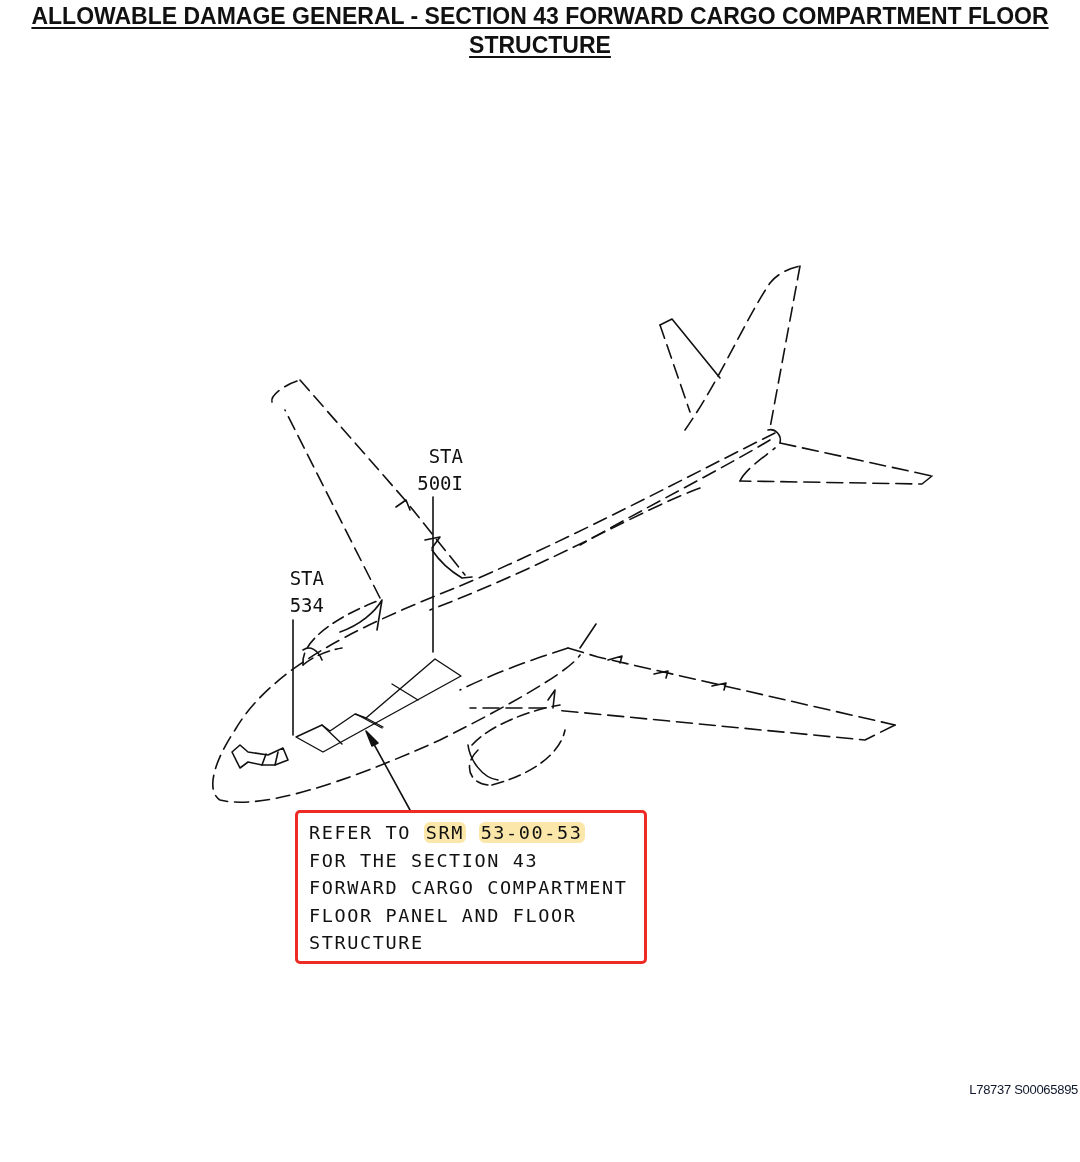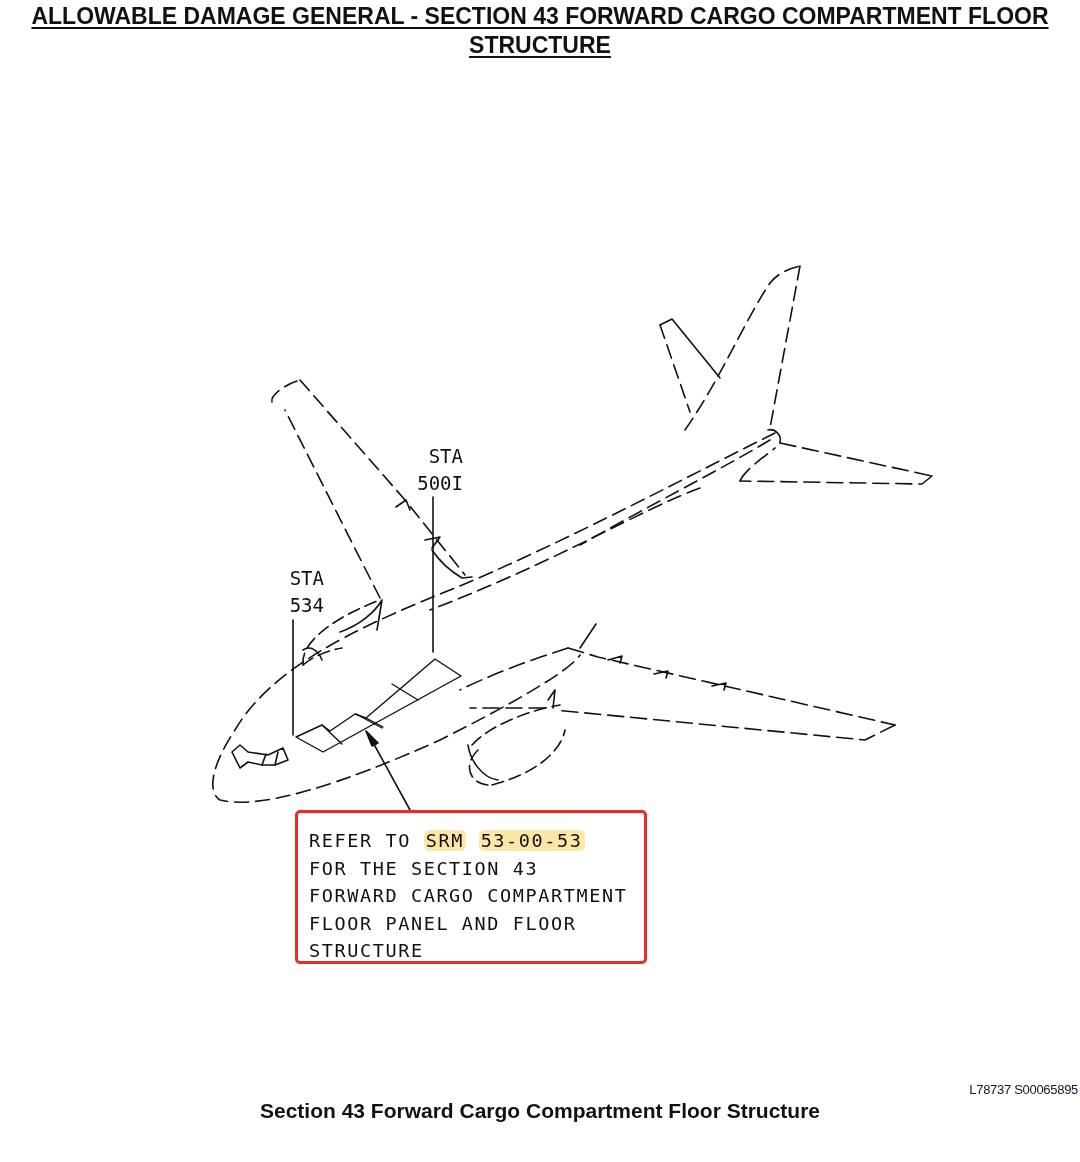--- a/index.html
+++ b/index.html
@@ -12,21 +12,21 @@
   }
   .title span { text-decoration: underline; text-decoration-thickness: 2px; text-underline-offset: 3px; }
   .drawing { position: absolute; left: 0; top: 0; width: 1080px; height: 1162px; }
   .sta-label {
     position: absolute; font-family: "DejaVu Sans Mono", monospace;
     font-size: 19px; line-height: 27px; color: #111; text-align: right; width: 60px;
   }
   .callout {
     position: absolute; left: 295px; top: 810px; width: 352px; height: 154px;
     border: 3px solid #ee2a24; border-radius: 5px; box-sizing: border-box;
-    padding: 14px 0 0 11px;
+    padding: 6px 0 0 11px;
     font-family: "DejaVu Sans Mono", monospace; font-size: 18.5px; line-height: 27.6px;
     color: #111; letter-spacing: 1.6px; white-space: pre;
   }
   .hl { background: #fbe7a9; border-radius: 6px; padding: 0 2px; }
   .ref-id {
     position: absolute; right: 2px; top: 1082px;
     font-family: "Liberation Sans", sans-serif; font-size: 13px; color: #0f172a;
     letter-spacing: -0.3px;
   }
   .caption {
@@ -131,14 +131,13 @@
 
 <div class="callout"><span>REFER TO </span><span class="hl">SRM</span> <span class="hl">53-00-53</span>
 <span>FOR THE SECTION 43</span>
 <span>FORWARD CARGO COMPARTMENT</span>
 <span>FLOOR PANEL AND FLOOR</span>
 <span>STRUCTURE</span></div>
 
 <div class="ref-id">L78737 S00065895</div>
 
 <div class="caption">
-  <div>Section 43 Forward Cargo Compartment Floor Structure</div>
 </div>
 
 </body></html>

